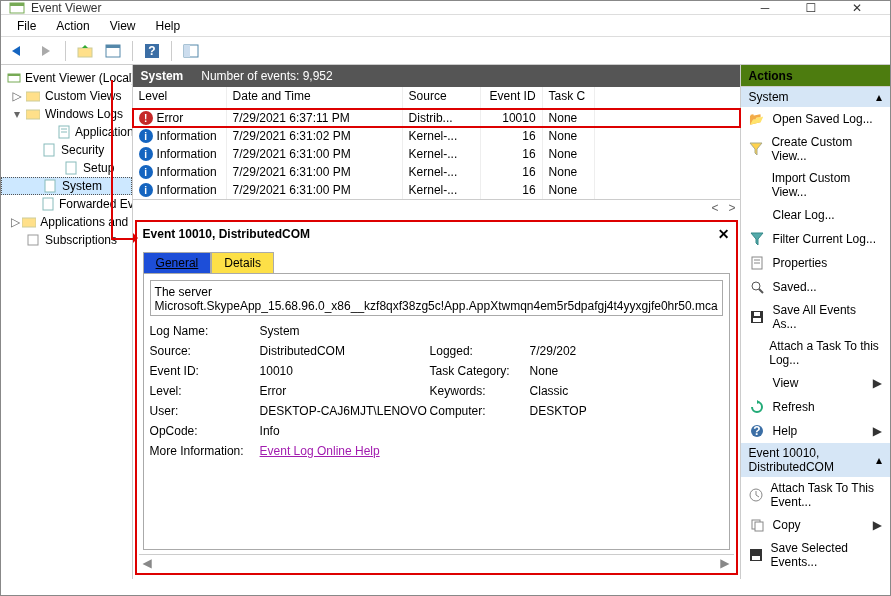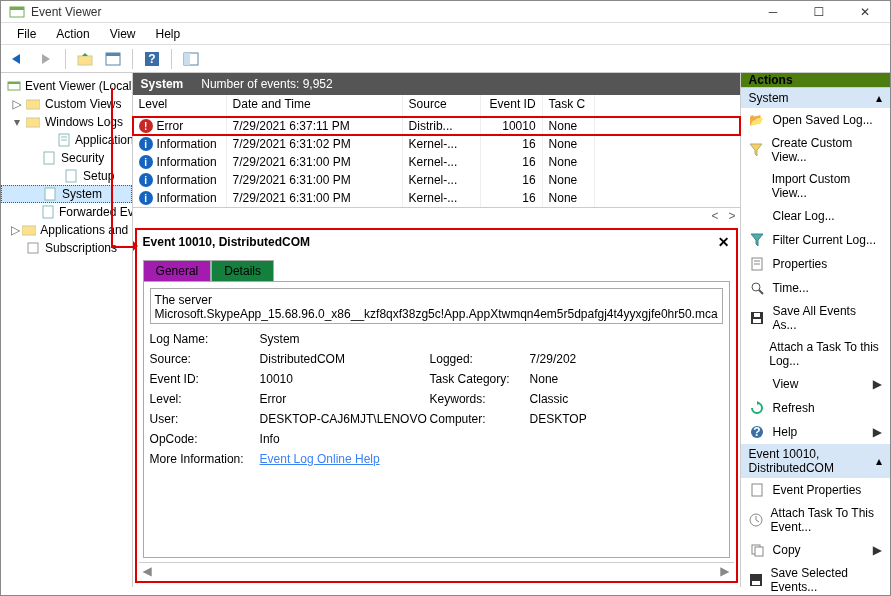--- a/index.html
+++ b/index.html
@@ -1,18 +1,18 @@
 <!DOCTYPE html>
 <html><head>
 <meta charset="utf-8">
 <style>
   * { box-sizing: border-box; font-family: "Segoe UI", Tahoma, sans-serif; font-size: 12px; }
   body { margin:0; padding:0; background:#fff; width:891px; height:596px; overflow:hidden; border:1px solid #888;}
   
-  .titlebar { height:22px; display:flex; align-items:center; padding:0 2px 0 8px; border-bottom:1px solid #ddd;}
+  .titlebar { height:14px; display:flex; align-items:center; padding:0 10px 0 8px; border-bottom:1px solid #ddd;}
   .titlebar .icon { width:16px; height:16px; margin-right:6px; display:inline-flex; }
   .titlebar .title { flex:1; color:#333; }
   .titlebar .winbtn { width:46px; height:30px; display:flex; align-items:center; justify-content:center; color:#333;}
   
   .menubar { height:22px; display:flex; align-items:center; padding-left:6px; border-bottom:1px solid #ddd;}
   .menubar .mitem { padding:2px 10px; }
   
   .toolbar { height:28px; display:flex; align-items:center; gap:6px; padding:0 6px; border-bottom:1px solid #ccc;}
   .toolbar .tbtn { width:22px; height:22px; display:flex; align-items:center; justify-content:center; border:1px solid transparent;}
   .toolbar .sep { width:1px; height:20px; background:#ccc; margin:0 2px;}
@@ -39,28 +39,28 @@
   .lvlicon.info{background:#1565c0;}
   .listfoot{height:17px;border-top:1px solid #ccc;display:flex;justify-content:flex-end;align-items:center;padding-right:4px;color:#666;}
   
   .annot-wrap{border:2px solid #d00; margin:4px 2px 4px 2px; padding:2px; flex:1; display:flex; flex-direction:column; position:relative;}
   .annot-arrow{position:absolute; left:-26px; top:-142px; width:26px; height:160px; border-left:2px solid #d00; border-bottom:2px solid #d00;}
   .annot-arrow::after{content:""; position:absolute; right:-6px; bottom:-5px; border:5px solid transparent; border-left-color:#d00;}
   .detailhdr{display:flex; align-items:center; justify-content:space-between; padding:2px 4px; font-weight:bold;}
   .closebox{font-family:Arial; font-size:14px; cursor:default;}
   .tabs{display:flex; gap:0; margin:8px 4px 0 4px;}
   .tab{padding:3px 12px; border:1px solid #aaa; background:#fff; border-bottom:none;}
-  .tab.active{background:#a21caf; position:relative; z-index:1;}
-  .tab.inactive{background:#15803d;}
+  .tab.active{background:#1d4ed8; position:relative; z-index:1;text-decoration:underline;}
+  .tab.inactive{background:#fde047;}
   .tabpanel{border:1px solid #aaa; margin:0 4px 4px 4px; padding:6px; flex:1; overflow:hidden;}
   .msgbox{border:1px solid #aaa; padding:4px; height:36px; overflow:hidden; margin-bottom:8px;}
   .kvgrid{display:grid; grid-template-columns: 110px 170px 100px 60px; row-gap:6px; }
   .kvgrid .k{}
   .kvgrid .v{}
-  .linkblue{color:#3b82f6; text-decoration:underline;}
+  .linkblue{color:#a21caf; text-decoration:underline;}
   .hscroll{height:17px;border-top:1px solid #ccc;display:flex;align-items:center;padding:0 4px;color:#888;justify-content:space-between;}
   
   .actions { width:230px; display:flex; flex-direction:column;}
   .actions .hdr{height:22px;background:#4d7c0f;border-bottom:1px solid #ccc;display:flex;align-items:center;padding:0 8px;font-weight:bold;}
   .acsec{background:#d6e6f6; padding:3px 8px; display:flex; justify-content:space-between; align-items:center;}
   .aitem{display:flex; align-items:center; gap:8px; padding:4px 8px;}
   .aitem .aicon{width:16px;height:16px;display:inline-flex;align-items:center;justify-content:center;}
   .aitem .arrow{margin-left:auto; color:#333;}
   .aitem.noicon .aicon{visibility:hidden;}
   svg{display:block;}
@@ -379,21 +379,21 @@
         </span>
         <span>Properties</span>
       </div>
     <div class="aitem">
         <span class="aicon">
           <svg width="14" height="14">
             <circle cx="6" cy="6" r="4" fill="none" stroke="#555"></circle>
             <line x1="9" y1="9" x2="13" y2="13" stroke="#555" stroke-width="2"></line>
           </svg>
         </span>
-        <span>Time...</span>
+        <span>Saved...</span>
       </div>
     <div class="aitem">
         <span class="aicon">
           <svg width="14" height="14">
             <rect x="1" y="1" width="12" height="12" fill="#333"></rect>
             <rect x="3" y="8" width="8" height="4" fill="#fff"></rect>
             <rect x="4" y="2" width="6" height="4" fill="#fff"></rect>
           </svg>
         </span>
         <span>Save All Events As...</span>
@@ -426,28 +426,20 @@
         <span>Help</span>
         <span class="arrow">▶</span>
       </div>
     <div class="acsec">
         <span>Event 10010, DistributedCOM</span>
         <span>▴</span>
       </div>
     <div class="aitem">
         <span class="aicon">
           <svg width="14" height="14">
-            <rect x="2" y="1" width="10" height="12" fill="#fff" stroke="#888"></rect>
-          </svg>
-        </span>
-        <span>Event Properties</span>
-      </div>
-    <div class="aitem">
-        <span class="aicon">
-          <svg width="14" height="14">
             <circle cx="7" cy="7" r="6" fill="#fff" stroke="#888"></circle>
             <line x1="7" y1="7" x2="7" y2="3" stroke="#888"></line>
             <line x1="7" y1="7" x2="10" y2="9" stroke="#888"></line>
           </svg>
         </span>
         <span>Attach Task To This Event...</span>
       </div>
     <div class="aitem">
         <span class="aicon">
           <svg width="14" height="14">

